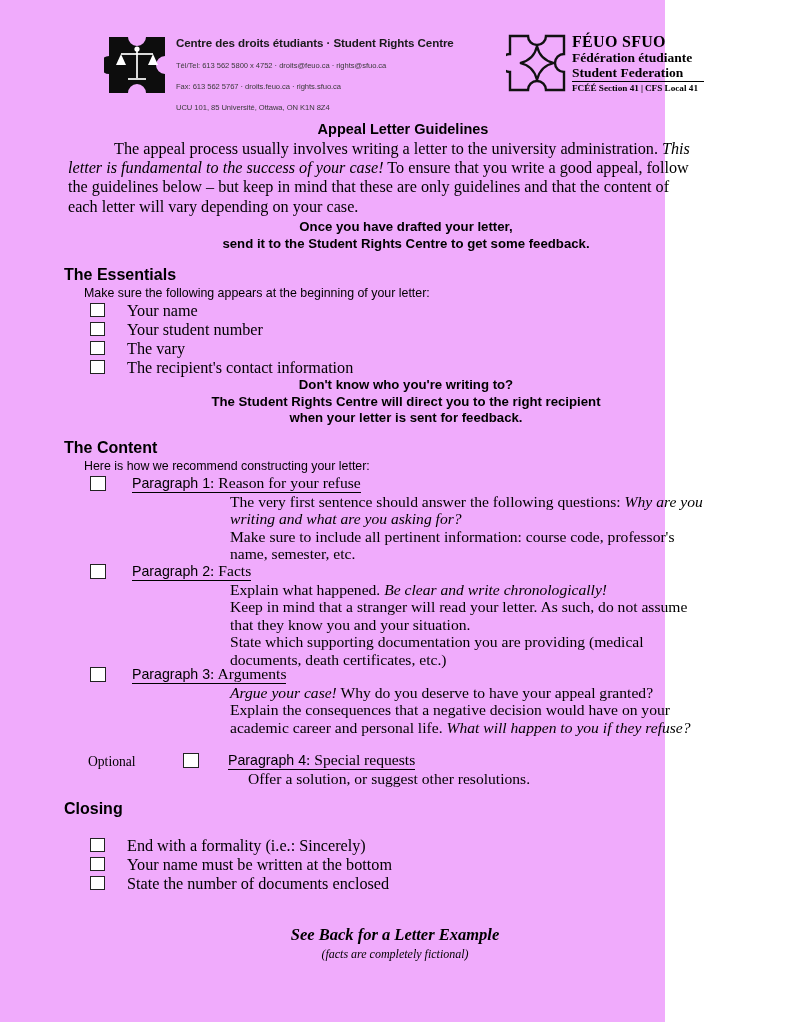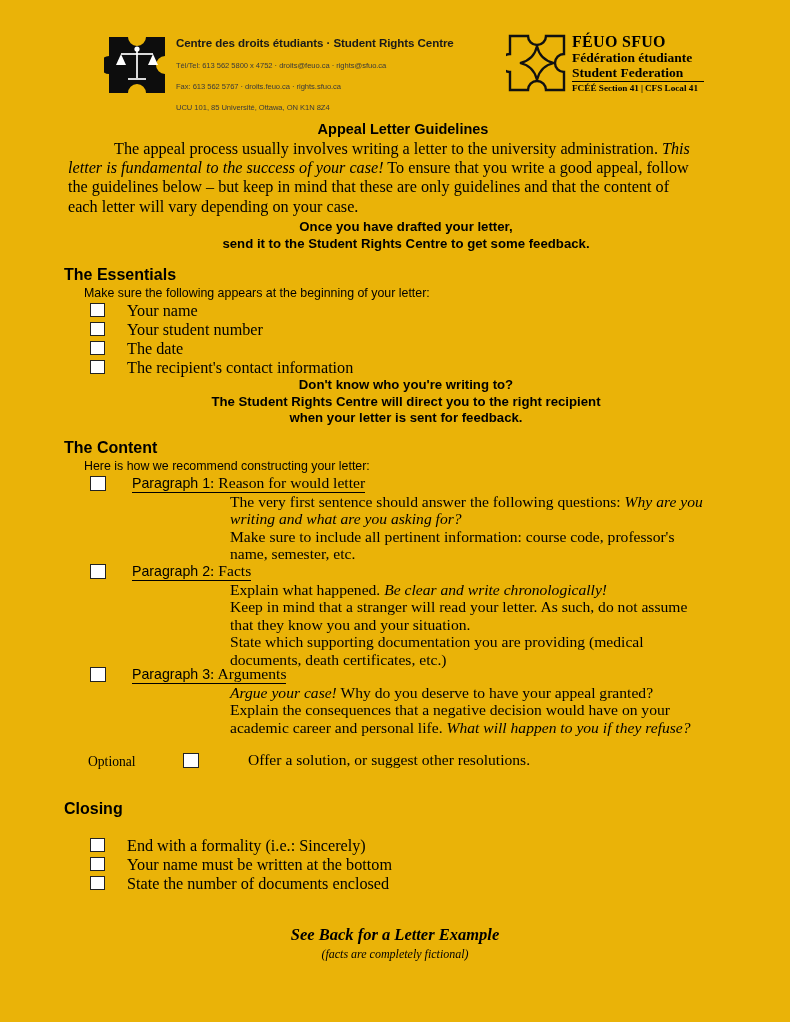--- a/index.html
+++ b/index.html
@@ -10,23 +10,23 @@
   body {
     width: 790px;
     height: 1022px;
     font-family: "Liberation Serif", "DejaVu Serif", serif;
     color: #000000;
     position: relative;
     overflow: hidden;
   }
   .page {
     position: relative;
-    width: 790px;
+    width: 665px;
     height: 1022px;
-    background: #eab308;
+    background: #f0abfc;
   }
 
   
   .header {
     position: absolute;
     top: 28px;
     left: 0;
     width: 790px;
     height: 76px;
   }
@@ -282,40 +282,40 @@
   <div class="cbrow" style="top:303px; left:90px">
     <span class="cb"></span>
     <span class="cb-label">Your name</span>
   </div>
   <div class="cbrow" style="top:322px; left:90px">
     <span class="cb"></span>
     <span class="cb-label">Your student number</span>
   </div>
   <div class="cbrow" style="top:341px; left:90px">
     <span class="cb"></span>
-    <span class="cb-label">The date</span>
+    <span class="cb-label">The vary</span>
   </div>
   <div class="cbrow" style="top:360px; left:90px">
     <span class="cb"></span>
     <span class="cb-label">The recipient's contact information</span>
   </div>
 
   <div class="center-bold" id="dontknow-block">
     <div>Don't know who you're writing to?</div>
     <div>The Student Rights Centre will direct you to the right recipient</div>
     <div>when your letter is sent for feedback.</div>
   </div>
 
   <div class="section-head" style="top:439px">The Content</div>
   <div class="section-sub" style="top:459px">Here is how we recommend constructing your letter:</div>
 
   <div class="para-block" style="top:474px; left:90px; width:610px">
     <div style="position:relative">
       <span class="cb cb-lg" style="position:absolute; left:0; top:2px"></span>
-      <span class="para-head"><span class="pnum">Paragraph 1</span><span>: Reason for would letter</span></span>
+      <span class="para-head"><span class="pnum">Paragraph 1</span><span>: Reason for your refuse</span></span>
     </div>
     <div class="para-body"><span>The very first sentence should answer the following questions: </span><i>Why are you writing and what are you asking for?</i></div>
     <div class="para-body"><span>Make sure to include all pertinent information: course code, professor's name, semester, etc.</span></div>
   </div>
 
   <div class="para-block" style="top:562px; left:90px; width:610px">
     <div style="position:relative">
       <span class="cb cb-lg" style="position:absolute; left:0; top:2px"></span>
       <span class="para-head"><span class="pnum">Paragraph 2</span><span>: Facts</span></span>
     </div>
@@ -330,20 +330,21 @@
       <span class="para-head"><span class="pnum">Paragraph 3</span><span>: Arguments</span></span>
     </div>
     <div class="para-body"><i>Argue your case!</i><span> Why do you deserve to have your appeal granted?</span></div>
     <div class="para-body"><span>Explain the consequences that a negative decision would have on your academic career and personal life. </span><i>What will happen to you if they refuse?</i></div>
   </div>
 
   <div class="optional-label" style="top:754px; left:88px">Optional</div>
   <div class="para-block" style="top:751px; left:183px; width:520px">
     <div style="position:relative">
       <span class="cb cb-lg" style="position:absolute; left:0; top:2px"></span>
+      <span class="para-head" style="margin-left:45px"><span class="pnum">Paragraph 4</span><span>: Special requests</span></span>
     </div>
     <div class="para-body" style="margin-left:65px; width:440px"><span>Offer a solution, or suggest other resolutions.</span></div>
   </div>
 
   <div class="section-head" style="top:800px">Closing</div>
 
   <div class="cbrow" style="top:838px; left:90px">
     <span class="cb"></span>
     <span class="cb-label">End with a formality (i.e.: Sincerely)</span>
   </div>

